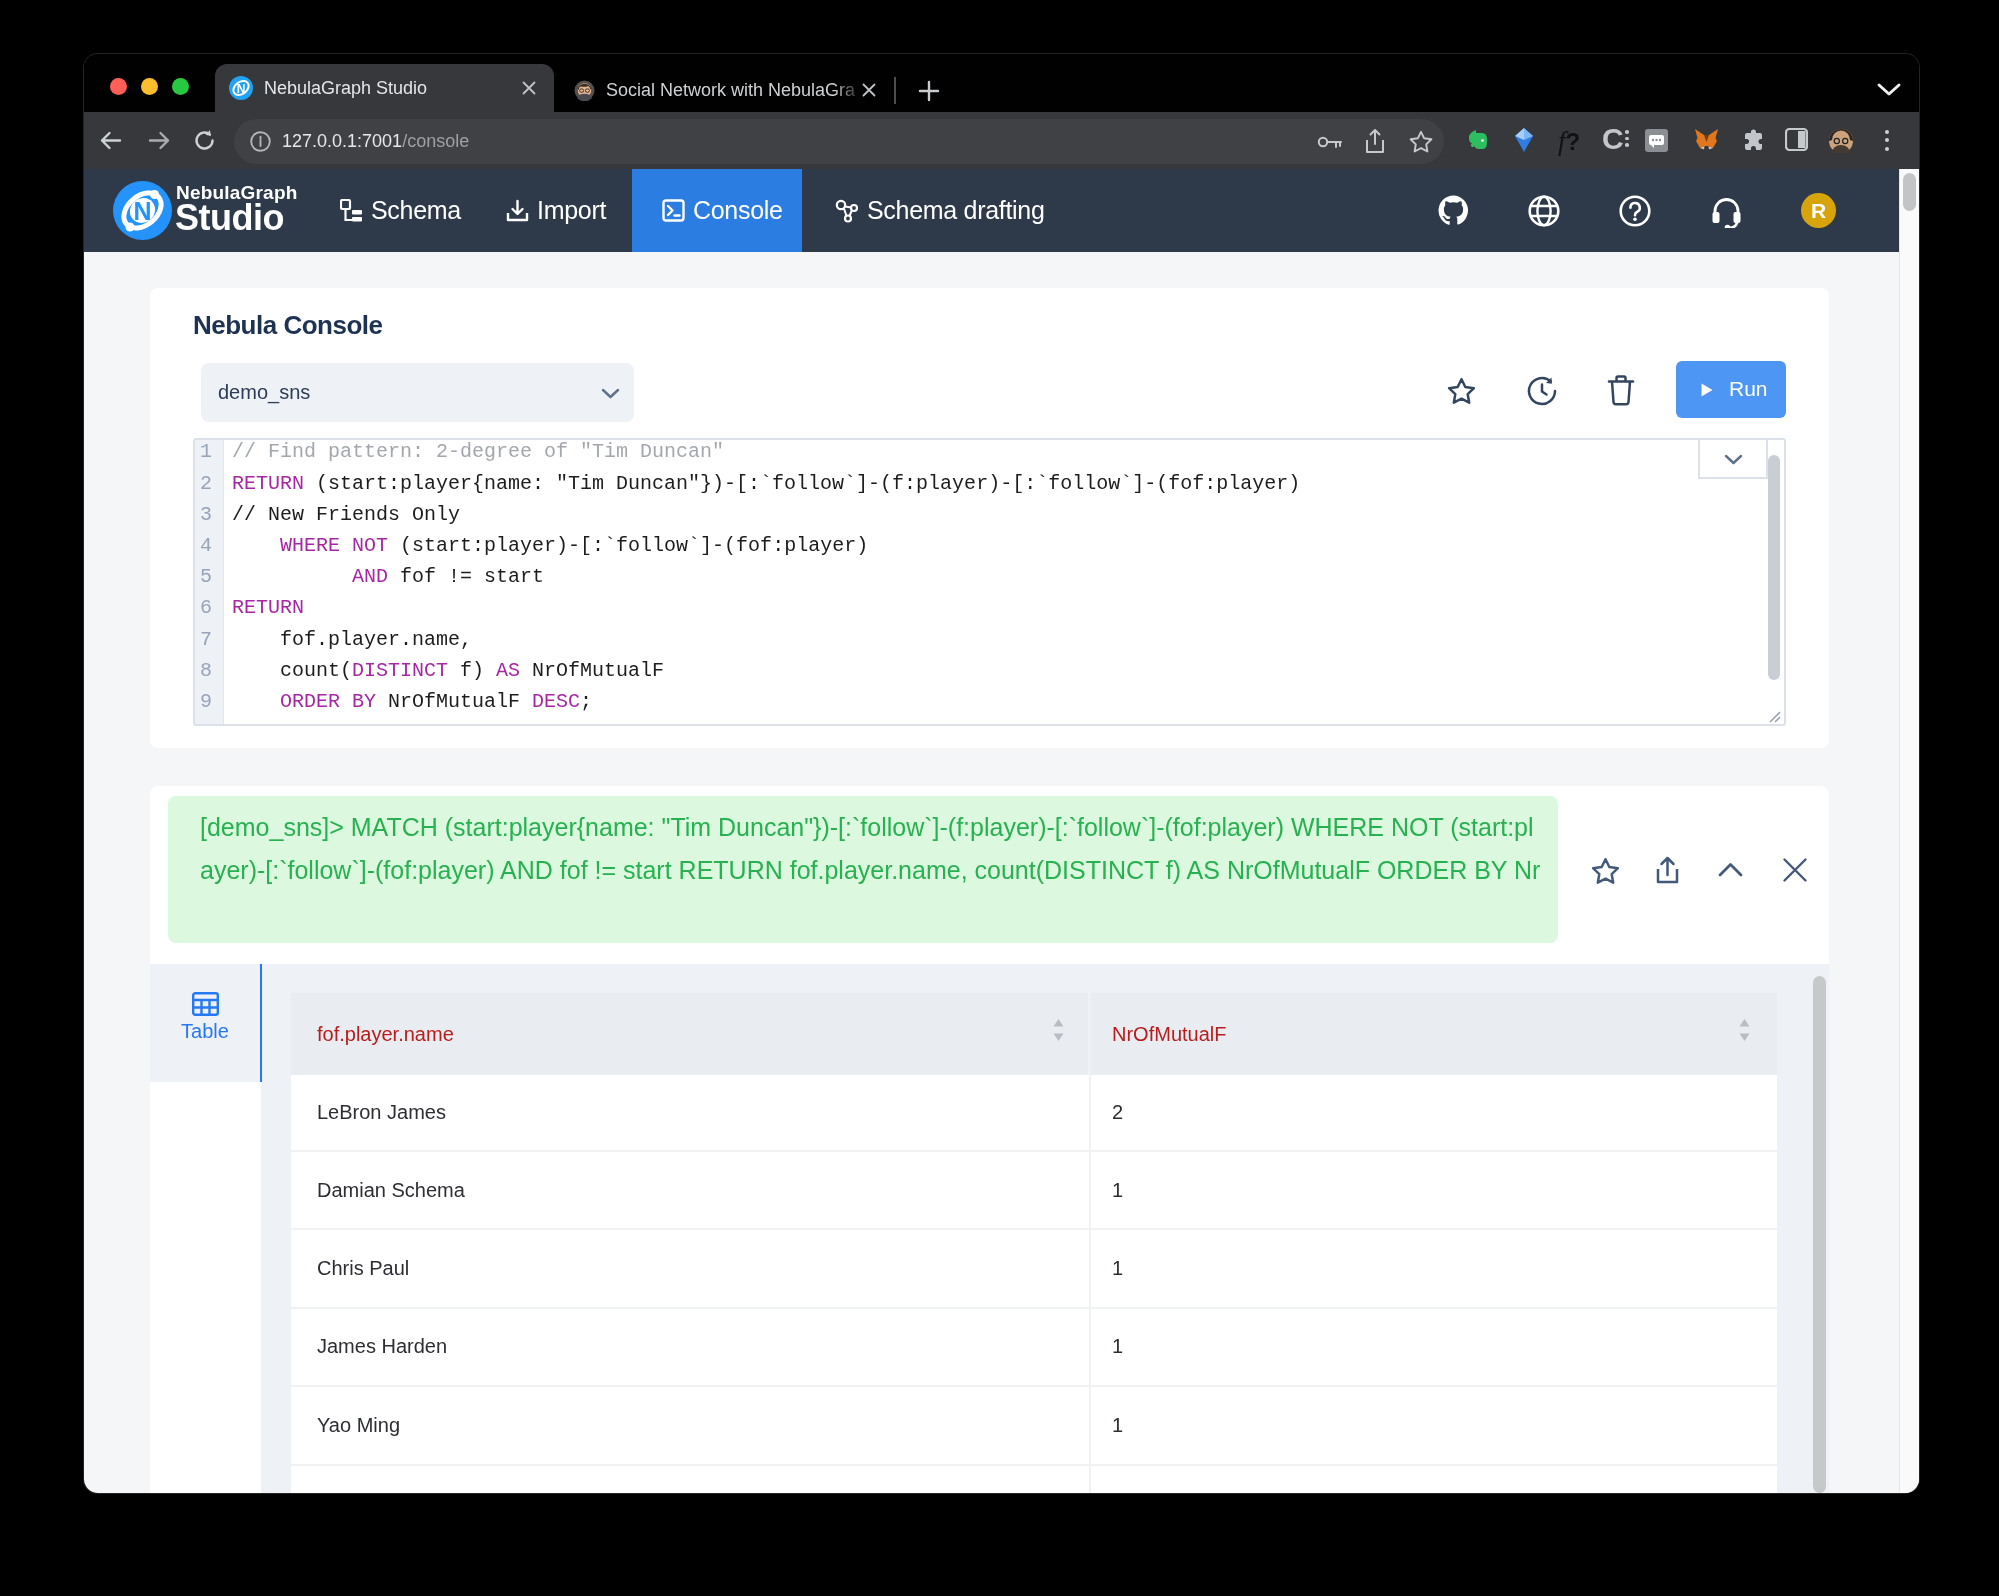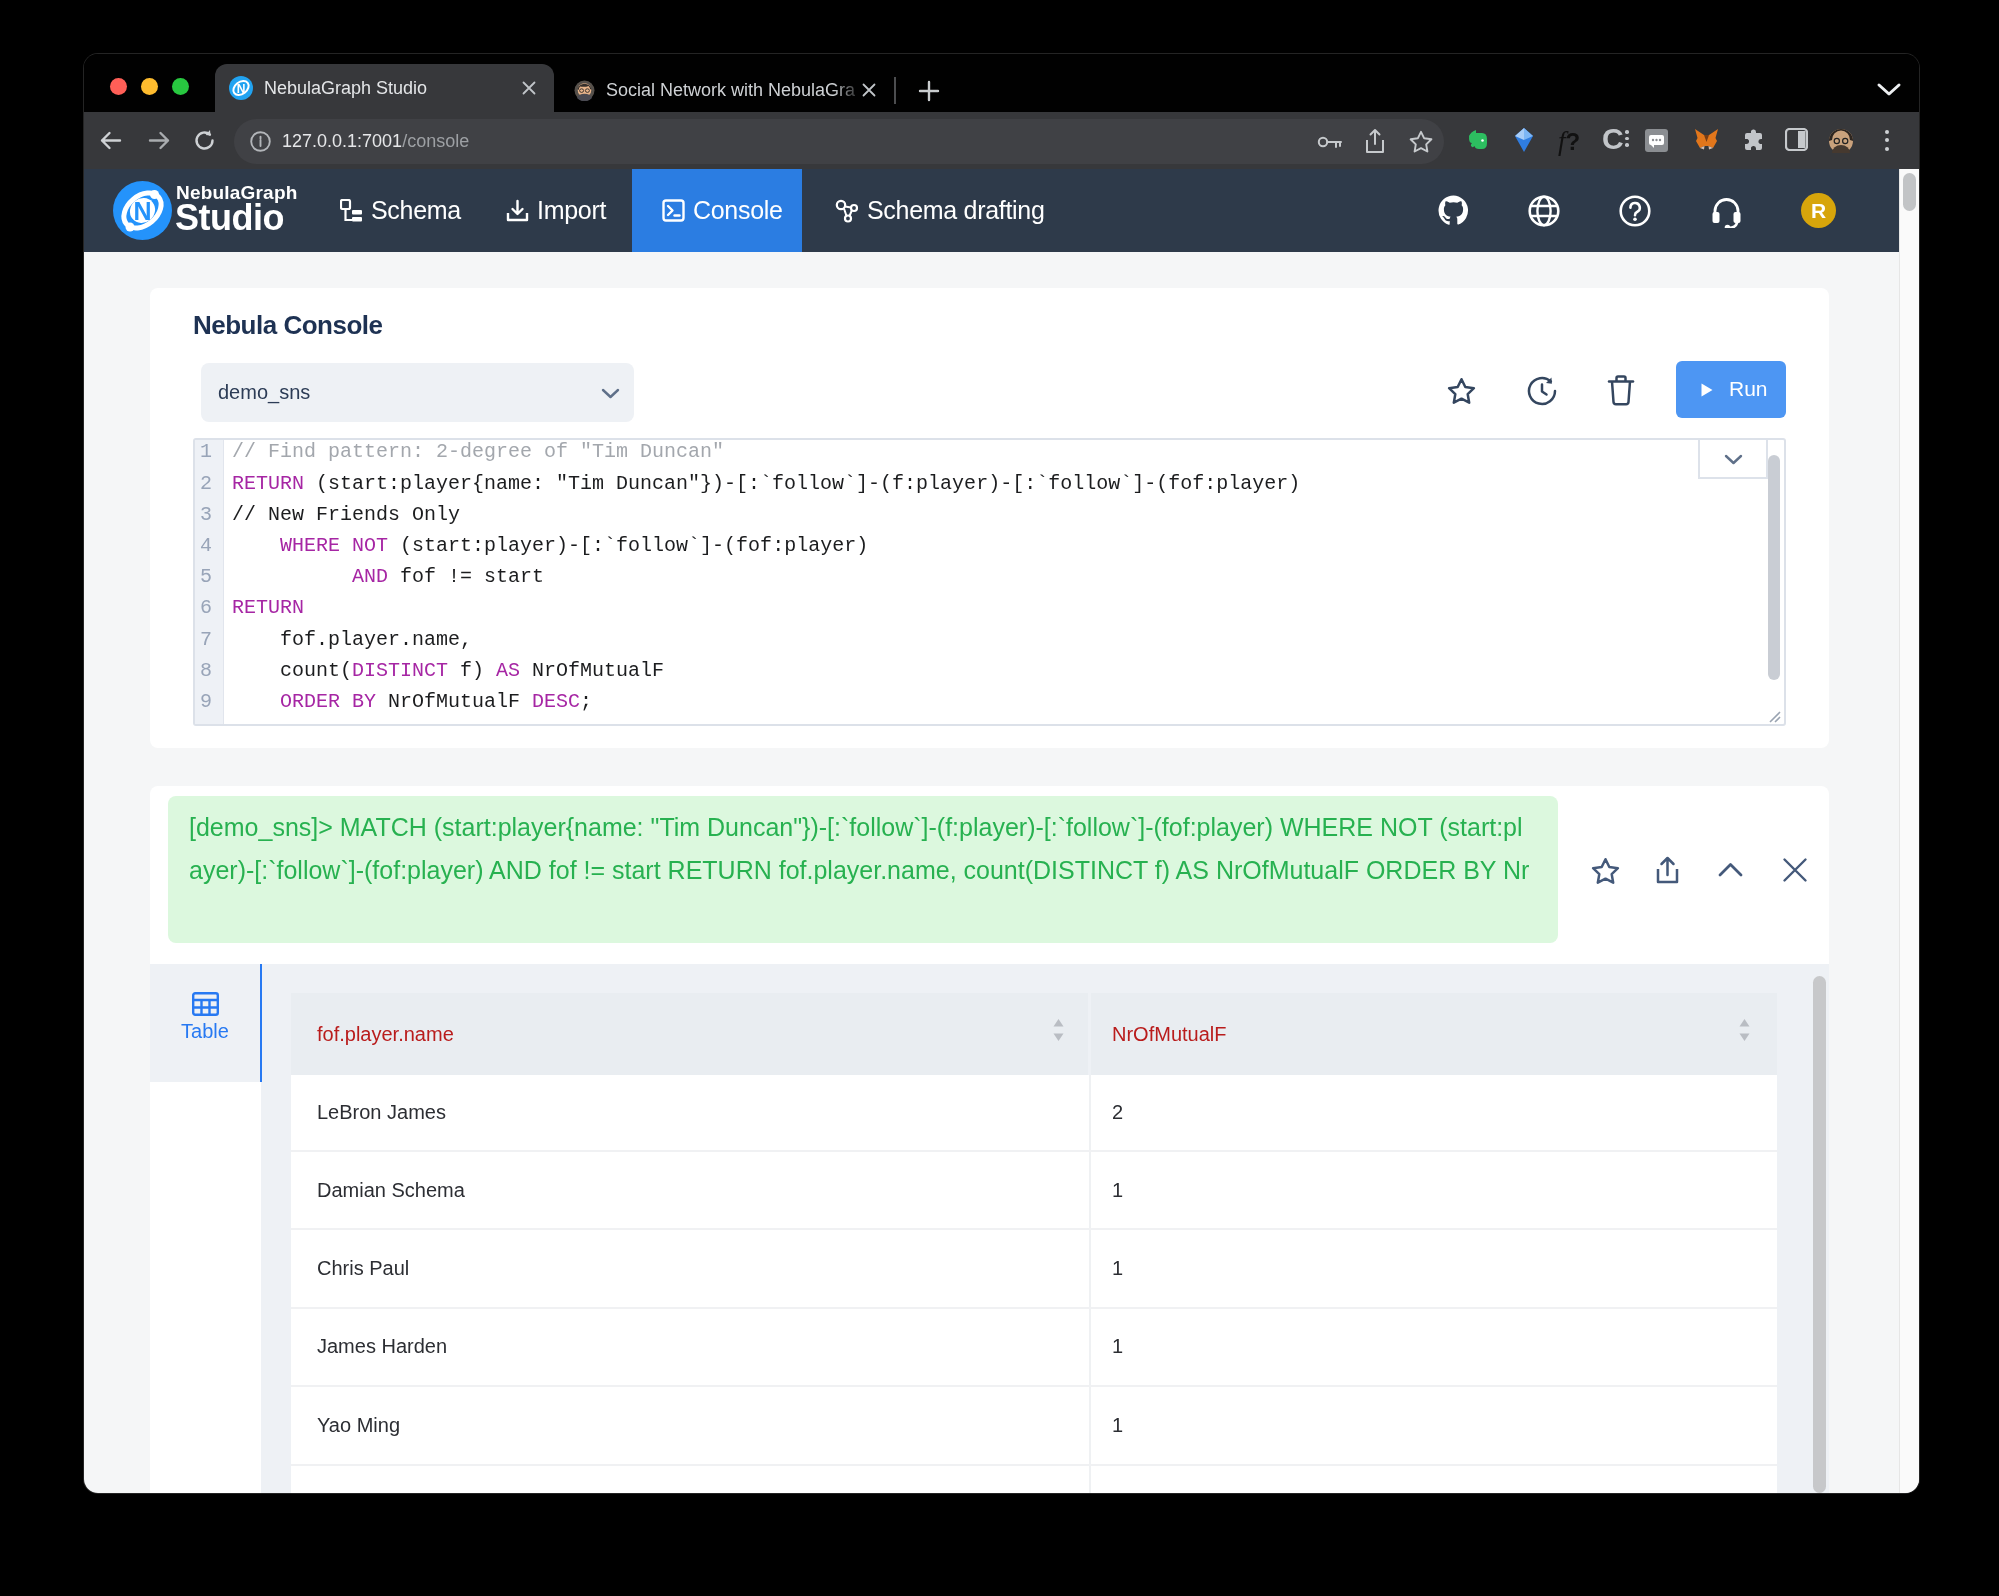--- a/index.html
+++ b/index.html
@@ -296,21 +296,21 @@
         </div>
         <div class="abs" style="left:1573px;top:15px;width:12px;height:225px;border-radius:6px;background:#c9cdd4;"></div>
         <svg class="abs" style="left:1570px;top:267px;" width="16" height="16" viewBox="0 0 16 16">
           <path d="M15 5 L5 15 M15 10 L10 15" stroke="#9aa4b2" stroke-width="1.6"></path>
         </svg>
       </div>
     </div>
 
     <div class="card" style="left:66px;top:534px;width:1679px;height:707px;border-radius:8px 8px 0 0;">
       <div class="abs" style="left:18px;top:10px;width:1390px;height:147px;background:#dcf8de;border-radius:8px;
-           color:#27b150;font-size:25px;line-height:43px;padding:10px 0 0 21px;box-sizing:border-box;white-space:nowrap;overflow:hidden;">
+           color:#27b150;font-size:25px;line-height:43px;padding:10px 0 0 32px;box-sizing:border-box;white-space:nowrap;overflow:hidden;">
         <div>[demo_sns]&gt; MATCH (start:player{name: "Tim Duncan"})-[:`follow`]-(f:player)-[:`follow`]-(fof:player) WHERE NOT (start:pl</div>
         <div>ayer)-[:`follow`]-(fof:player) AND fof != start RETURN fof.player.name, count(DISTINCT f) AS NrOfMutualF ORDER BY Nr</div>
       </div>
       <svg class="abs" style="left:1441px;top:71px;" width="29" height="28" viewBox="0 0 29 28">
         <path d="M14.5 2.2 L18.3 10 L26.9 11.2 L20.7 17.2 L22.2 25.7 L14.5 21.7 L6.8 25.7 L8.3 17.2 L2.1 11.2 L10.7 10 Z" stroke="#44597a" stroke-width="2.5" fill="none" stroke-linejoin="round"></path>
       </svg>
       <svg class="abs" style="left:1504px;top:70px;" width="27" height="30" viewBox="0 0 27 30">
         <path d="M4 13 V26 H23 V13" stroke="#44597a" stroke-width="2.5" fill="none" stroke-linejoin="round"></path>
         <path d="M13.5 19 V3 M7.5 8 L13.5 2 L19.5 8" stroke="#44597a" stroke-width="2.5" fill="none" stroke-linecap="round" stroke-linejoin="round"></path>
       </svg>

